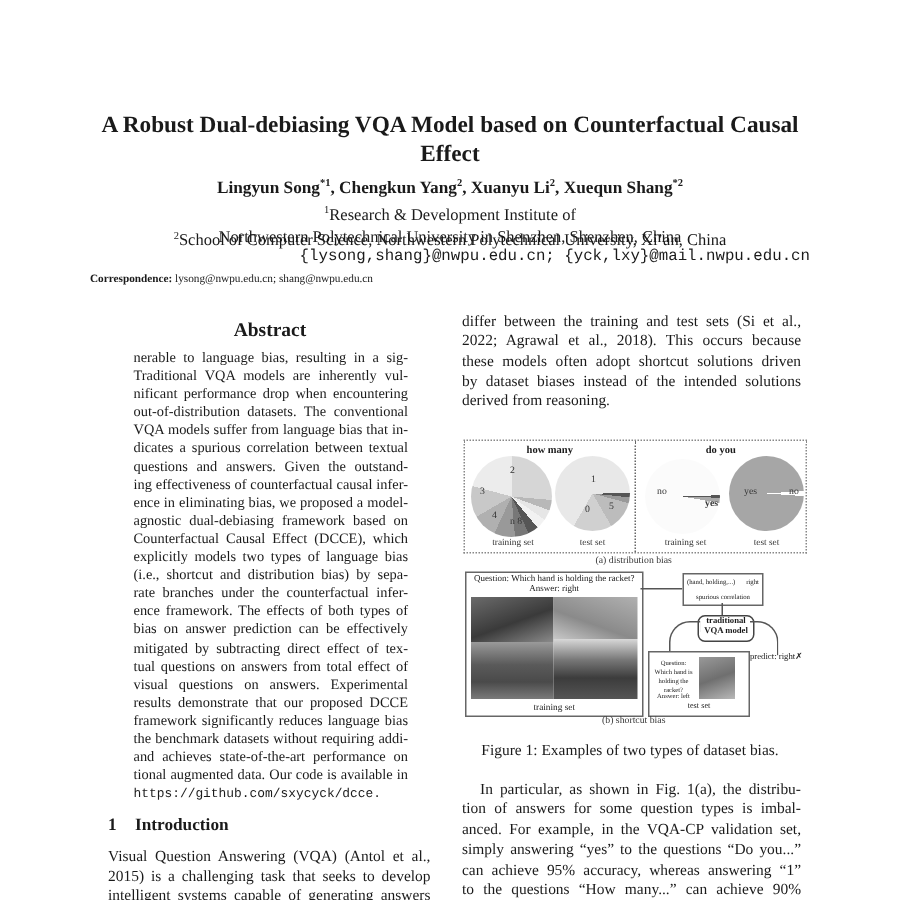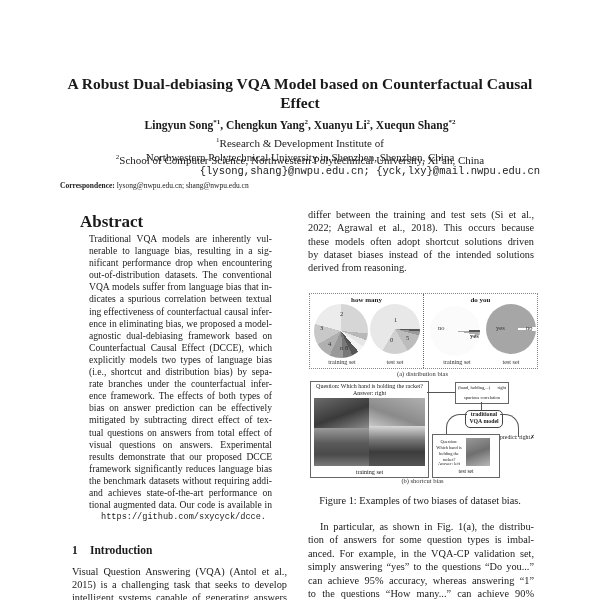--- a/index.html
+++ b/index.html
@@ -5,24 +5,24 @@
   html, body { margin:0; padding:0; background:#ffffff; }
   body { width:600px; height:600px; overflow:hidden; position:relative; font-family:"Liberation Serif", serif; color:#1a1a1a; }
   .abs { position:absolute; }
   .title { left:60px; top:74px; width:480px; text-align:center; font-weight:bold; font-size:15.5px; line-height:19px; }
   .authors { left:60px; top:115px; width:480px; text-align:center; font-weight:bold; font-size:11.5px; }
   .affil { left:60px; width:480px; text-align:center; font-size:11px; line-height:14px; }
   .emails { left:60px; top:165px; width:480px; text-align:right; font-family:"Liberation Mono", monospace; font-size:10.5px; }
   .corr { left:60px; top:181px; width:480px; text-align:left; font-size:7.5px; }
   .corr b { font-weight:bold; }
   sup { font-size:7px; }
-  .abstract-h { left:80px; top:212px; width:200px; text-align:left; font-weight:bold; font-size:17px; }
+  .abstract-h { left:80px; top:212px; width:200px; text-align:center; font-weight:bold; font-size:13px; }
   .abstract-body { left:89px; top:233px; width:183px; font-size:9.6px; line-height:12.1px; text-align:justify; }
   .abstract-body .line { display:block; white-space:nowrap; text-align:justify; text-align-last:justify; }
-  .abstract-body .line.last { text-align-last:left;margin-left:12px; }
+  .abstract-body .line.last { text-align-last:left; }
   .mono { font-family:"Liberation Mono", monospace; font-size:8.6px; }
   .sec-h { left:72px; top:544px; font-weight:bold; font-size:11.5px; }
   .sec-h .num { display:inline-block; width:18px; }
   .intro-body { left:72px; top:565px; width:215px; font-size:10.3px; line-height:13px; }
   .intro-body .line { display:block; white-space:nowrap; text-align:justify; text-align-last:justify; }
   .right-top { left:308px; top:208px; width:226px; font-size:10.3px; line-height:13.3px; }
   .right-top .line { display:block; white-space:nowrap; text-align:justify; text-align-last:justify; }
   .right-top .line.last { text-align-last:left; }
   .right-bottom { left:308px; top:520px; width:226px; font-size:10.3px; line-height:13.4px; }
   .right-bottom .line { display:block; white-space:nowrap; text-align:justify; text-align-last:justify; }
@@ -72,26 +72,27 @@
   <sup>2</sup><span>School of Computer Science, Northwestern Polytechnical University, Xi’an, China</span>
 </div>
 <div class="abs emails">{lysong,shang}@nwpu.edu.cn; {yck,lxy}@mail.nwpu.edu.cn</div>
 <div class="abs corr">
   <b>Correspondence:</b>
   <span>lysong@nwpu.edu.cn; shang@nwpu.edu.cn</span>
 </div>
 
 <div class="abs abstract-h">Abstract</div>
 <div class="abs abstract-body" id="abstract-body">
+    <span class="line">nerable to language bias, resulting in a sig-</span>
     <span class="line">Traditional VQA models are inherently vul-</span>
-    <span class="line">nerable to language bias, resulting in a sig-</span>
     <span class="line">nificant performance drop when encountering</span>
     <span class="line">out-of-distribution datasets. The conventional</span>
     <span class="line">VQA models suffer from language bias that in-</span>
     <span class="line">dicates a spurious correlation between textual</span>
+    <span class="line">questions and answers.  Given the outstand-</span>
     <span class="line">ing effectiveness of counterfactual causal infer-</span>
     <span class="line">ence in eliminating bias, we proposed a model-</span>
     <span class="line">agnostic dual-debiasing framework based on</span>
     <span class="line">Counterfactual Causal Effect (DCCE), which</span>
     <span class="line">explicitly models two types of language bias</span>
     <span class="line">(i.e., shortcut and distribution bias) by sepa-</span>
     <span class="line">rate branches under the counterfactual infer-</span>
     <span class="line">ence framework. The effects of both types of</span>
     <span class="line">bias on answer prediction can be effectively</span>
     <span class="line">mitigated by subtracting direct effect of tex-</span>
@@ -181,21 +182,21 @@
   <span style="position:absolute;left:2px;top:4px;width:28px;font-size:4.4px;line-height:6px;text-align:center;">Question: Which hand is holding the racket?</span>
   <span style="position:absolute;left:2px;top:26px;width:28px;font-size:4.4px;text-align:center;">Answer: left</span>
   <div style="position:absolute;left:33px;top:3px;width:24px;height:28px;background:linear-gradient(160deg,#999,#6f6f6f 50%,#b8b8b8);"></div>
   <span style="position:absolute;left:0;width:66px;text-align:center;top:33px;font-size:5.5px;">test set</span>
 </div>
 <div class="abs" style="left:500px;top:434px;font-size:5.8px;white-space:nowrap;">
   <span>predict: right</span><span>✗</span>
 </div>
 <div class="abs caption-b">(b) shortcut bias</div>
 
-<div class="abs fig-caption">Figure 1: Examples of two biases of dataset bias.</div>
+<div class="abs fig-caption">Figure 1: Examples of two types of dataset bias.</div>
 
 <div class="abs right-bottom" id="right-bottom">
     <span class="line first">In particular, as shown in Fig. 1(a), the distribu-</span>
     <span class="line">tion of answers for some question types is imbal-</span>
     <span class="line">anced. For example, in the VQA-CP validation set,</span>
     <span class="line">simply answering “yes” to the questions “Do you...”</span>
     <span class="line">can achieve 95% accuracy, whereas answering “1”</span>
     <span class="line">to the questions “How many...” can achieve 90%</span>
   </div>
 

